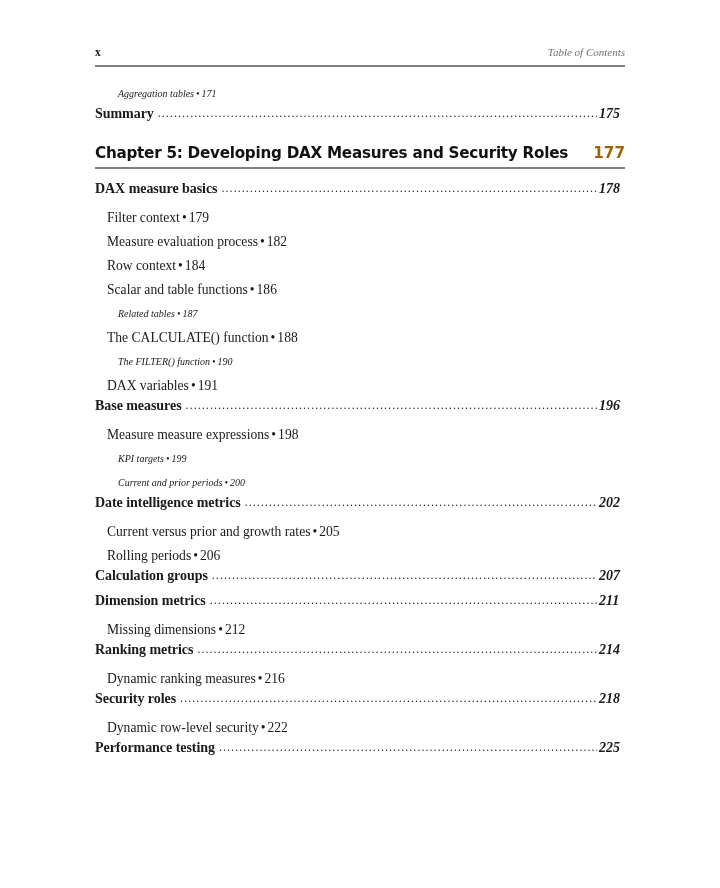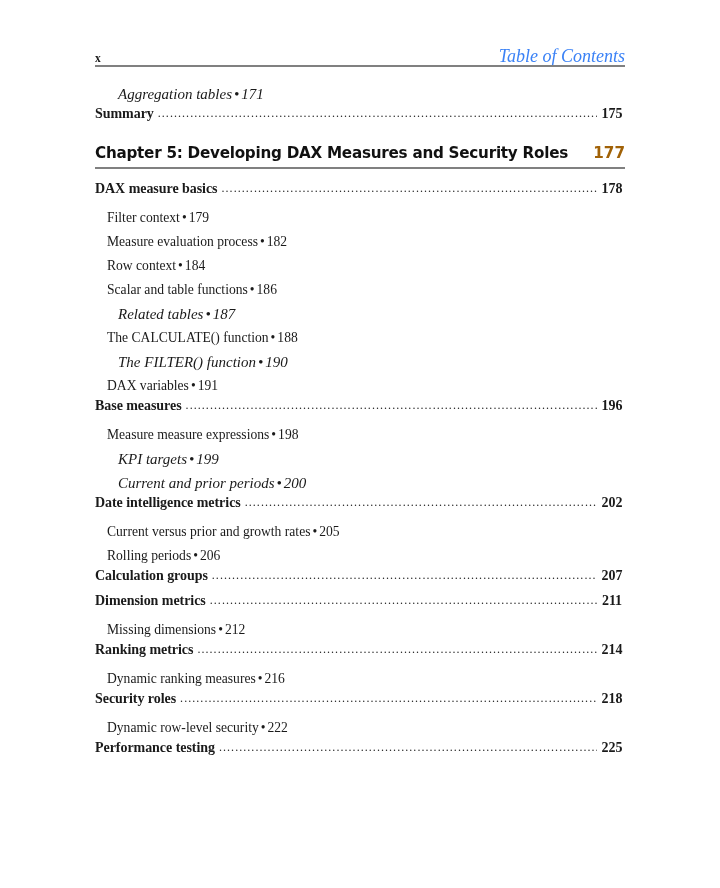--- a/index.html
+++ b/index.html
@@ -37,22 +37,22 @@
   .folio {
     font-family: "Liberation Serif", "DejaVu Serif", serif;
     font-weight: bold;
     font-size: 11.5px;
     letter-spacing: 0.2px;
     color: #1a1a1a;
   }
   .head-title {
     font-family: "Liberation Serif", "DejaVu Serif", serif;
     font-style: italic;
-    font-size: 18px;
-    color: #3b82f6;
+    font-size: 11px;
+    color: #737373;
   }
   .head-rule {
     position: absolute;
     left: 95px;
     top: 65px;
     width: 530px;
     height: 2px;
     background: #808080;
   }
 
@@ -81,22 +81,23 @@
     white-space: nowrap;
     margin: 0 2px 0 4px;
     position: relative;
     top: -1px;
     font-size: 12px;
     letter-spacing: 1.05px;
     color: #2a2a2a;
   }
   .row .pageno {
     flex: 0 0 auto;
-    text-align: center;
-    white-space: nowrap;
+    text-align: left;
+    white-space: nowrap;
+    font-style: italic;
   }
 
   
   .lvl-h1 {
     height: 25px;
     align-items: baseline;
   }
   .lvl-h1 .label {
     font-weight: bold;
     font-size: 14px;
@@ -117,21 +118,21 @@
     font-size: 13.6px;
     line-height: 24px;
   }
   
   .lvl-2 {
     height: 24px;
     padding-left: 23px;
     display: block;
     white-space: nowrap;
     font-style: italic;
-    font-size: 15px;
+    font-size: 10px;
     line-height: 24px;
   }
   .bullet {
     padding: 0 2px;
   }
 
   
   .chapter {
     position: relative;
     margin-top: 13px;

